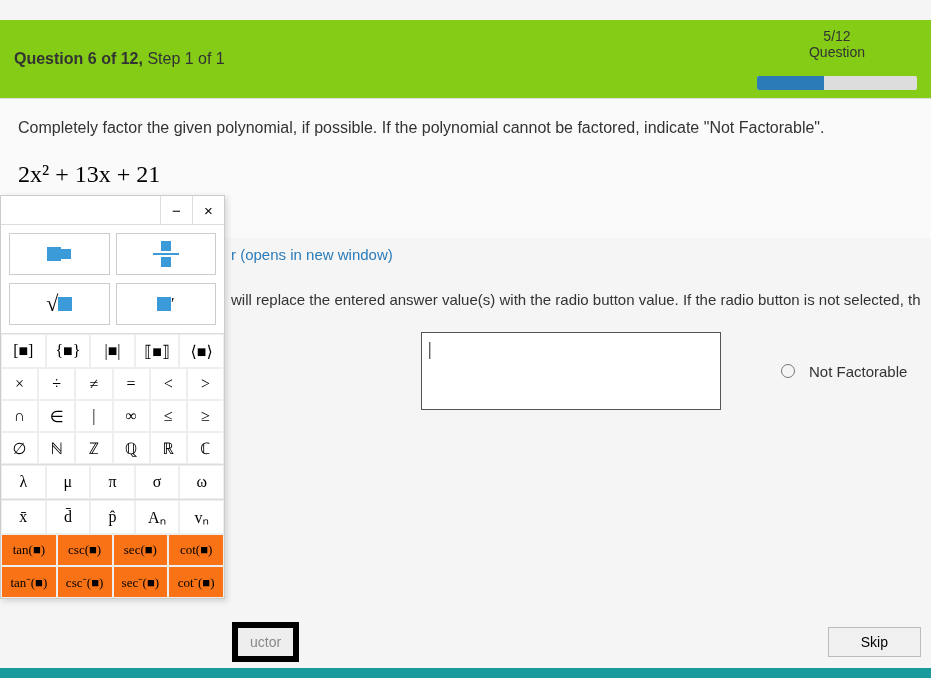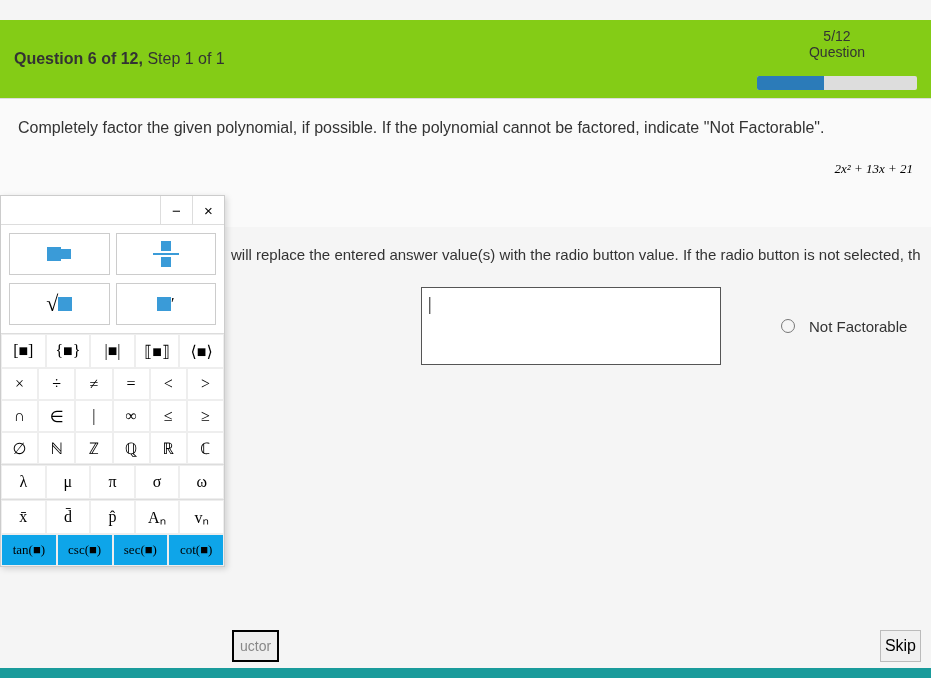--- a/index.html
+++ b/index.html
@@ -29,25 +29,24 @@
     }
     .progress-fill {
       width: 42%; height: 100%; background: #2b7bb9;
     }
     .content {
       padding: 20px 18px;
       background: #fafafa;
     }
     .instruction { font-size: 16px; color: #333; margin-bottom: 24px; }
     .polynomial {
-      text-align: right;
+      text-align: left;
       font-family: 'Times New Roman', serif;
-      font-size: 13px;
+      font-size: 24px;
       margin: 10px 0 30px 0;
-      font-style: italic;
     }
     .keypad {
       position: absolute;
       left: 0;
       top: 195px;
       width: 225px;
       background: #fff;
       border: 1px solid #ccc;
       box-shadow: 2px 2px 6px rgba(0,0,0,0.15);
       z-index: 10;
@@ -102,21 +101,21 @@
     .keypad-ops .kb {
       height:32px; border:1px solid #eee; display:flex; align-items:center; justify-content:center;
       font-family:serif; font-size:16px; cursor:pointer; background:#fff;
     }
     .keypad-trig {
       display:grid;
       grid-template-columns: repeat(4, 1fr);
     }
     .keypad-trig .kb {
       height:32px; border:1px solid #eee; display:flex; align-items:center; justify-content:center;
-      font-family:serif; font-size:13px; cursor:pointer; background:#0ea5e9;
+      font-family:serif; font-size:13px; cursor:pointer; background:#f97316;
       white-space: nowrap;
     }
     .answer-area {
       position: absolute;
       left: 225px;
       top: 240px;
       right: 0;
       padding: 6px 10px 0 6px;
     }
     .link-text { color: #2b7bb9; font-size: 15px; margin-bottom: 28px; }
@@ -138,25 +137,25 @@
     .footer {
       position:absolute;
       bottom: 16px;
       left:0; right:0;
       display:flex;
       justify-content: space-between;
       align-items:center;
       padding: 0 10px 0 232px;
     }
     .footer-btn {
-      border:2px solid #000000; background:#eee; padding:6px 6px; font-size:14px; cursor:pointer;
+      border:6px solid #000000; background:#eee; padding:6px 12px; font-size:14px; cursor:pointer;
       color: #888;
     }
     .skip-btn {
-      border:1px solid #bbb; background:#f0f0f0; padding:6px 4px; font-size:16px; cursor:pointer;
+      border:1px solid #bbb; background:#f0f0f0; padding:6px 32px; font-size:14px; cursor:pointer;
     }
     .bottom-bar {
       position:absolute; bottom:0; left:0; right:0; height:10px; background:#1a9b9b;
     }
   </style>
 </head>
 <body>
 
 <div class="header">
   <div class="header-left">
@@ -251,23 +250,30 @@
     <div class="kb">p̂</div>
     <div class="kb">Aₙ</div>
     <div class="kb">vₙ</div>
   </div>
   <div class="keypad-trig">
     <div class="kb">tan(■)</div>
     <div class="kb">csc(■)</div>
     <div class="kb">sec(■)</div>
     <div class="kb">cot(■)</div>
   </div>
+  <div class="keypad-trig">
+    <div class="kb">tan⁻(■)</div>
+    <div class="kb">csc⁻(■)</div>
+    <div class="kb">sec⁻(■)</div>
+    <div class="kb">cot⁻(■)</div>
+  </div>
 </div>
 
 <div class="answer-area">
+  <div class="link-text">r (opens in new window)</div>
   <div class="hint-text">will replace the entered answer value(s) with the radio button value. If the radio button is not selected, the en</div>
   <div class="answer-row">
     <div class="answer-input">|</div>
     <div class="nf-option">
       <div class="nf-radio"></div>
       <span>Not Factorable</span>
     </div>
   </div>
 </div>
 

